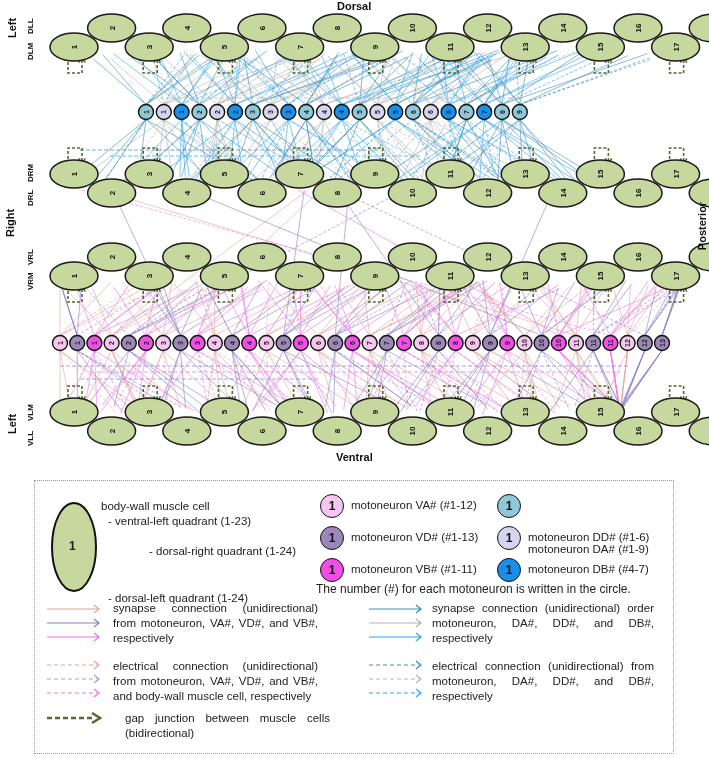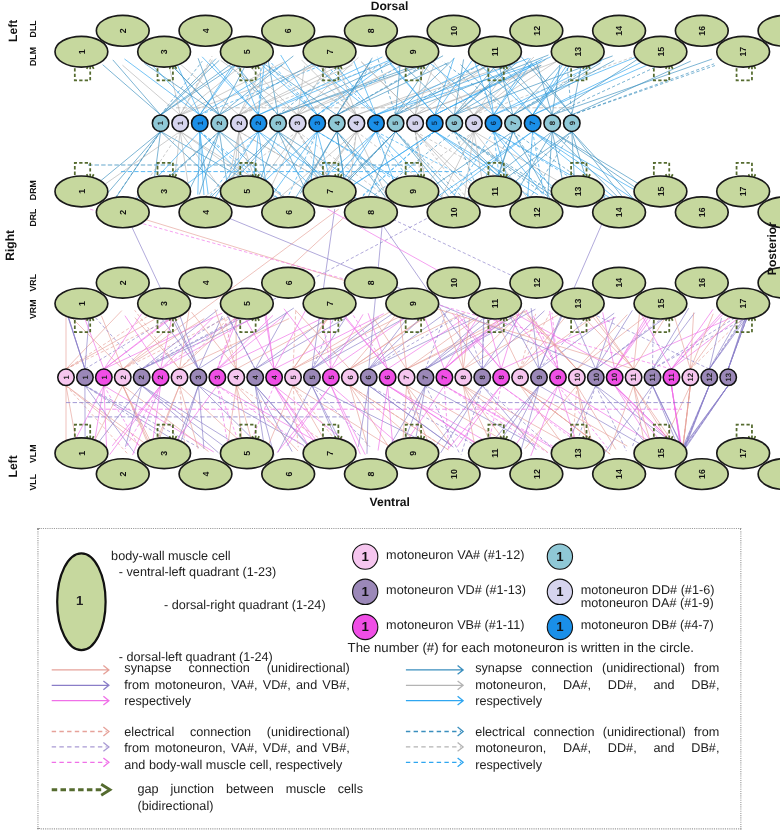--- a/index.html
+++ b/index.html
@@ -1453,21 +1453,21 @@
   </svg>
   <div class="lg-text lg-just" style="left:78px; top:230px; width:205px;margin-left:12px;">gap junction between muscle cells (bidirectional)</div>
 
   <svg class="arrow-svg" style="left:334px; top:122px;" width="60" height="46">
     <g fill="none" stroke-width="1.2">
       <path d="M0,6 H52 M47,2 L52,6 L47,10" stroke="#3b8fbe"></path>
       <path d="M0,20 H52 M47,16 L52,20 L47,24" stroke="#b4b4b4"></path>
       <path d="M0,34 H52 M47,30 L52,34 L47,38" stroke="#2fa6f0"></path>
     </g>
   </svg>
-  <div class="lg-text lg-just" style="left:397px; top:120px; width:222px;">synapse connection (unidirectional) from motoneuron, DA#, DD#, and DB#, respectively</div>
+  <div class="lg-text lg-just" style="left:397px; top:120px; width:222px;">synapse connection (unidirectional) order motoneuron, DA#, DD#, and DB#, respectively</div>
 
   <svg class="arrow-svg" style="left:334px; top:178px;" width="60" height="46">
     <g fill="none" stroke-width="1.2" stroke-dasharray="4,3">
       <path d="M0,6 H50" stroke="#3b8fbe"></path>
       <path d="M0,20 H50" stroke="#b4b4b4"></path>
       <path d="M0,34 H50" stroke="#2fa6f0"></path>
     </g>
     <g fill="none" stroke-width="1.2">
       <path d="M47,2 L52,6 L47,10" stroke="#3b8fbe"></path>
       <path d="M47,16 L52,20 L47,24" stroke="#b4b4b4"></path>

